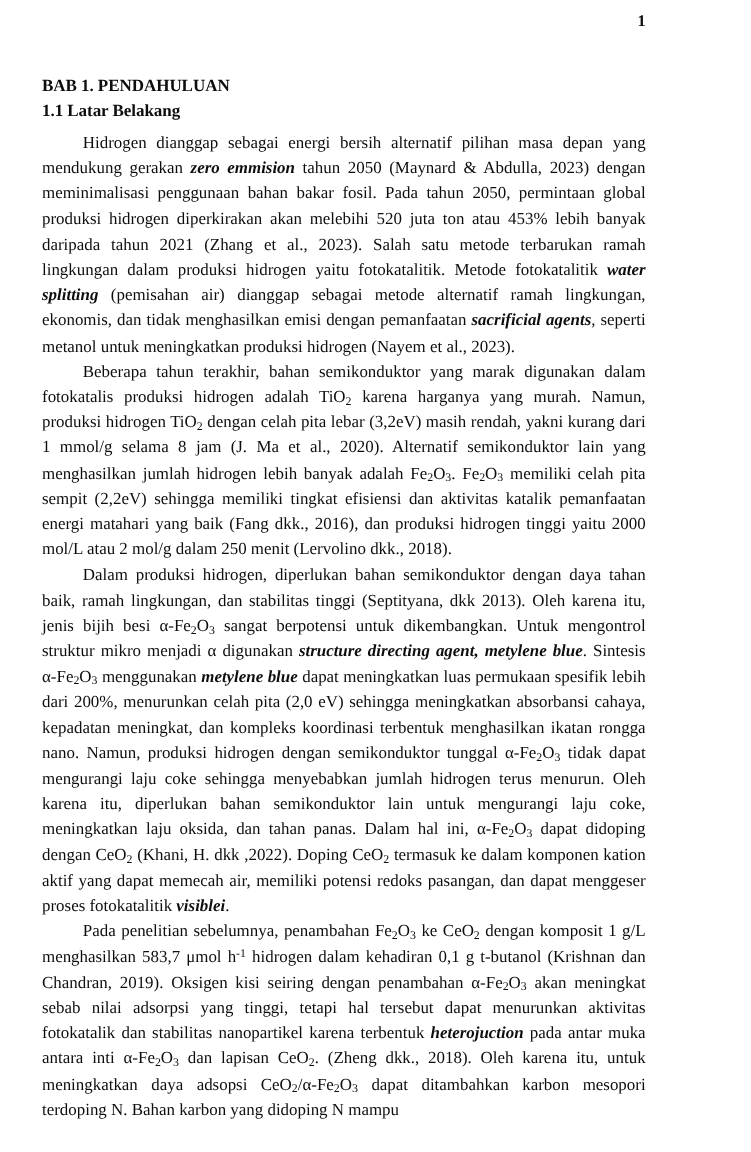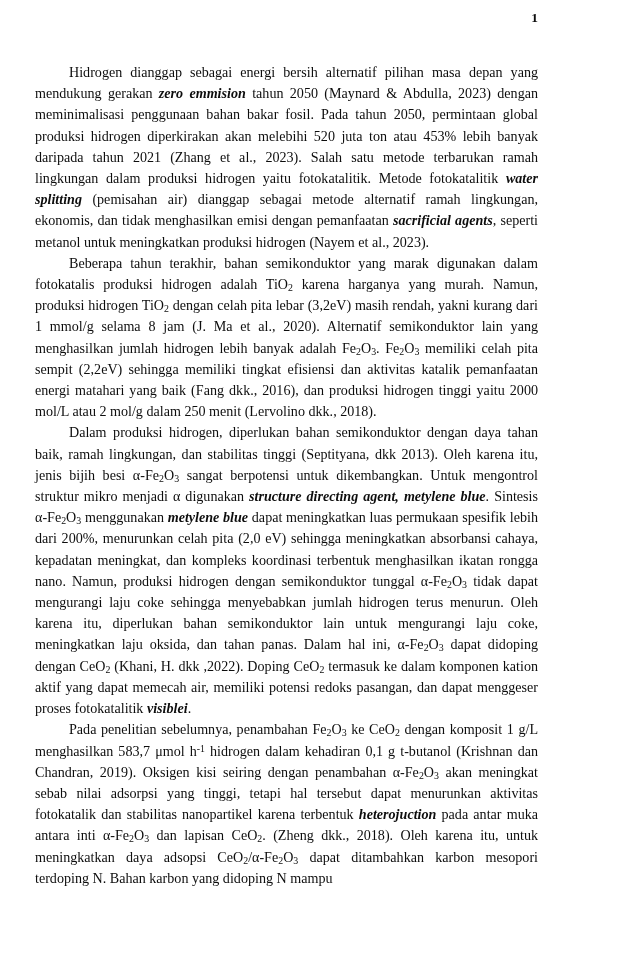--- a/index.html
+++ b/index.html
@@ -83,21 +83,23 @@
 </style>
 </head>
 <body>
 
 <div class="page">
 
   <div class="page-number">1</div>
 
   <div class="content">
 
+    <h1 class="chapter-heading">BAB 1. PENDAHULUAN</h1>
 
+    <h2 class="section-heading">1.1 Latar Belakang</h2>
 
     <p class="body-paragraph">Hidrogen dianggap sebagai energi bersih alternatif pilihan masa depan yang mendukung gerakan <span class="it">zero emmision</span> tahun 2050 (Maynard &amp; Abdulla, 2023) dengan meminimalisasi penggunaan bahan bakar fosil. Pada tahun 2050, permintaan global produksi hidrogen diperkirakan akan melebihi 520 juta ton atau 453% lebih banyak daripada tahun 2021 (Zhang et al., 2023). Salah satu metode terbarukan ramah lingkungan dalam produksi hidrogen yaitu fotokatalitik. Metode fotokatalitik <span class="it">water splitting</span> (pemisahan air) dianggap sebagai metode alternatif ramah lingkungan, ekonomis, dan tidak menghasilkan emisi dengan pemanfaatan <span class="it">sacrificial agents</span>, seperti metanol untuk meningkatkan produksi hidrogen (Nayem et al., 2023).</p>
     <p class="body-paragraph">Beberapa tahun terakhir, bahan semikonduktor yang marak digunakan dalam fotokatalis produksi hidrogen adalah TiO<sub>2</sub> karena harganya yang murah. Namun, produksi hidrogen TiO<sub>2</sub> dengan celah pita lebar (3,2eV) masih rendah, yakni kurang dari 1 mmol/g selama 8 jam (J. Ma et al., 2020). Alternatif semikonduktor lain yang menghasilkan jumlah hidrogen lebih banyak adalah Fe<sub>2</sub>O<sub>3</sub>. Fe<sub>2</sub>O<sub>3</sub> memiliki celah pita sempit (2,2eV) sehingga memiliki tingkat efisiensi dan aktivitas katalik pemanfaatan energi matahari yang baik (Fang dkk., 2016), dan produksi hidrogen tinggi yaitu 2000 mol/L atau 2 mol/g dalam 250 menit (Lervolino dkk., 2018).</p>
     <p class="body-paragraph">Dalam produksi hidrogen, diperlukan bahan semikonduktor dengan daya tahan baik, ramah lingkungan, dan stabilitas tinggi (Septityana, dkk 2013). Oleh karena itu, jenis bijih besi α-Fe<sub>2</sub>O<sub>3</sub> sangat berpotensi untuk dikembangkan. Untuk mengontrol struktur mikro menjadi α digunakan <span class="it">structure directing agent, <span class="it">metylene blue</span></span>. Sintesis α-Fe<sub>2</sub>O<sub>3</sub> menggunakan <span class="it">metylene blue</span> dapat meningkatkan luas permukaan spesifik lebih dari 200%, menurunkan celah pita (2,0 eV) sehingga meningkatkan absorbansi cahaya, kepadatan meningkat, dan kompleks koordinasi terbentuk menghasilkan ikatan rongga nano. Namun, produksi hidrogen dengan semikonduktor tunggal α-Fe<sub>2</sub>O<sub>3</sub> tidak dapat mengurangi laju coke sehingga menyebabkan jumlah hidrogen terus menurun. Oleh karena itu, diperlukan bahan semikonduktor lain untuk mengurangi laju coke, meningkatkan laju oksida, dan tahan panas. Dalam hal ini, α-Fe<sub>2</sub>O<sub>3</sub> dapat didoping dengan CeO<sub>2</sub> (Khani, H. dkk ,2022). Doping CeO<sub>2</sub> termasuk ke dalam komponen kation aktif yang dapat memecah air, memiliki potensi redoks pasangan, dan dapat menggeser proses fotokatalitik <span class="it">visiblei</span>.</p>
     <p class="body-paragraph">Pada penelitian sebelumnya, penambahan Fe<sub>2</sub>O<sub>3</sub> ke CeO<sub>2</sub> dengan komposit 1 g/L menghasilkan 583,7 μmol h<sup>-1</sup> hidrogen dalam kehadiran 0,1 g t-butanol (Krishnan dan Chandran, 2019). Oksigen kisi seiring dengan penambahan α-Fe<sub>2</sub>O<sub>3</sub> akan meningkat sebab nilai adsorpsi yang tinggi, tetapi hal tersebut dapat menurunkan aktivitas fotokatalik dan stabilitas nanopartikel karena terbentuk <span class="it">heterojuction</span> pada antar muka antara inti α-Fe<sub>2</sub>O<sub>3</sub> dan lapisan CeO<sub>2</sub>. (Zheng dkk., 2018). Oleh karena itu, untuk meningkatkan daya adsopsi CeO<sub>2</sub>/α-Fe<sub>2</sub>O<sub>3</sub> dapat ditambahkan karbon mesopori terdoping N. Bahan karbon yang didoping N mampu</p>
 
   </div>
 </div>
 
 </body></html>

